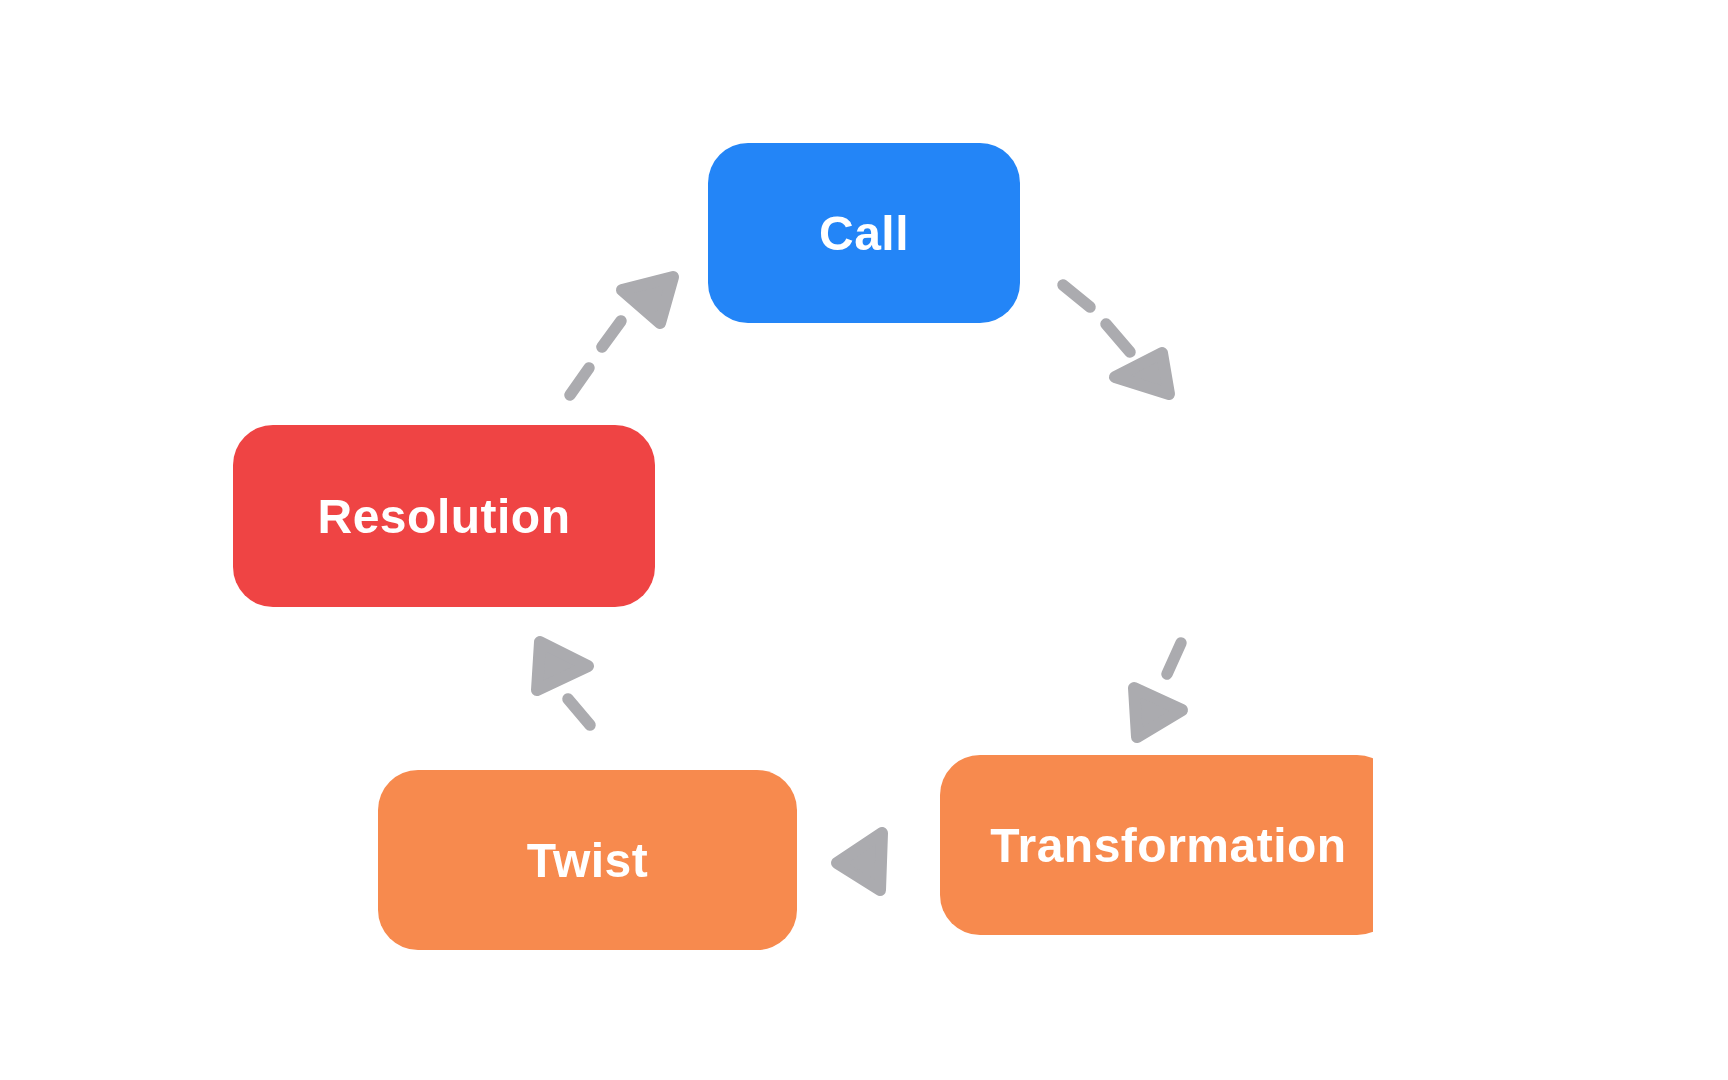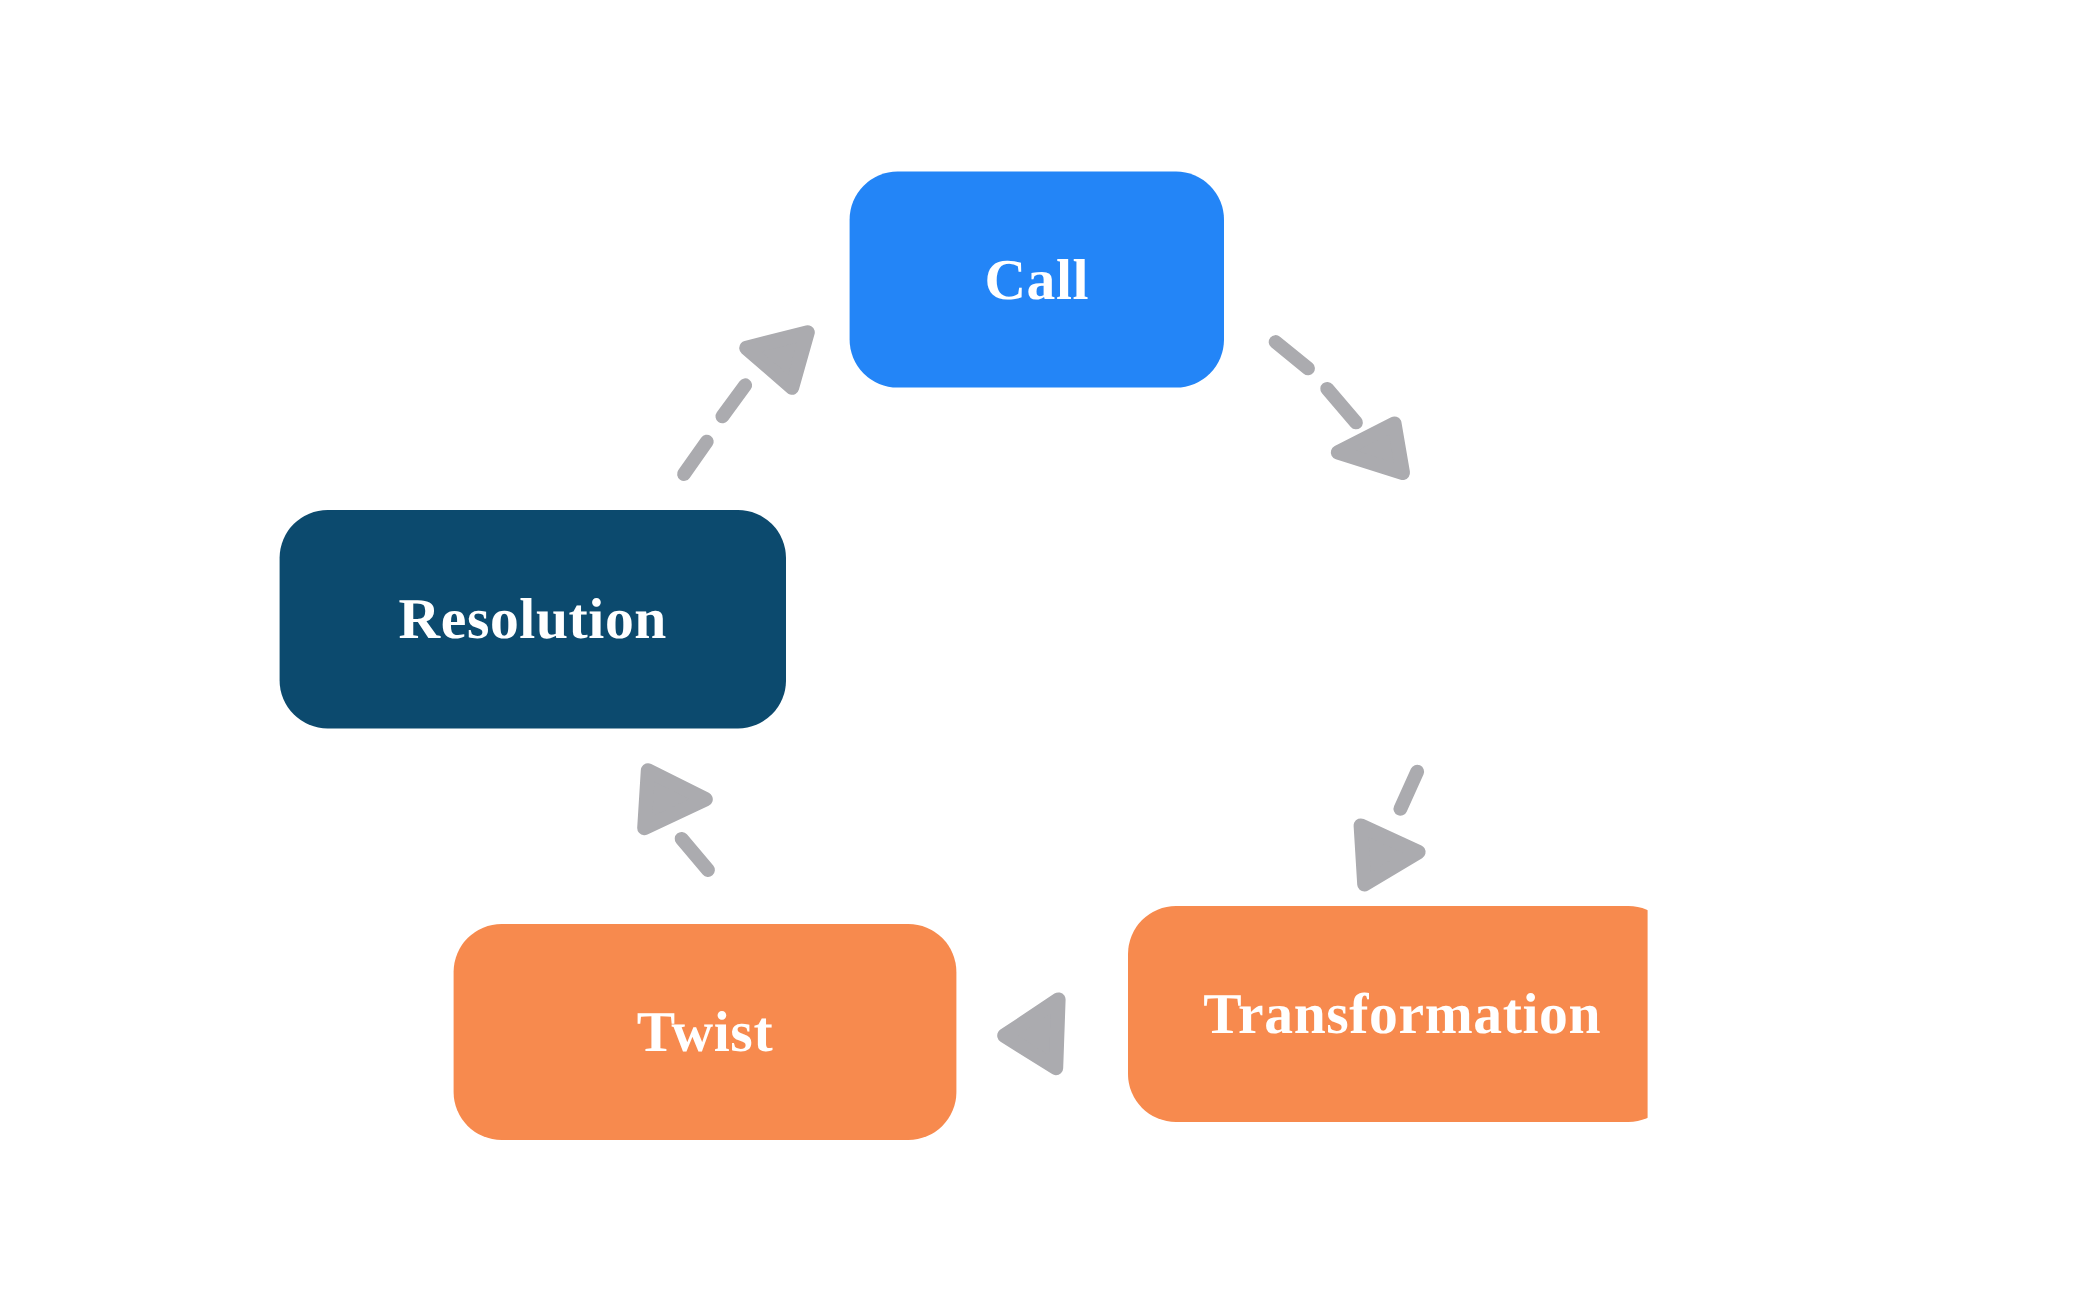--- a/index.html
+++ b/index.html
@@ -6,21 +6,21 @@
     margin: 0;
     padding: 0;
     background: #ffffff;
   }
   .canvas {
     position: relative;
     width: 1373px;
     height: 1080px;
     background: #ffffff;
     overflow: hidden;
-    font-family: Liberation Serif, serif;
+    font-family: Liberation Sans, sans-serif;
   }
   .arrow-layer {
     position: absolute;
     left: 0;
     top: 0;
     width: 1728px;
     height: 1080px;
   }
   .node {
     position: absolute;
@@ -73,17 +73,17 @@
 
 
   <div class="node" style="left: 928px; top: 755px; width: 457px; height: 180px; background: rgb(247, 138, 78); margin-left: 12px;">
     <span class="node-label">Transformation</span>
   </div>
 
   <div class="node" style="left: 378px; top: 757px; width: 419px; height: 180px; background: rgb(247, 138, 78); margin-top: 13px;">
     <span class="node-label">Twist</span>
   </div>
 
-  <div class="node" style="left: 233px; top: 425px; width: 422px; height: 182px; background: #0c4a6e;">
+  <div class="node" style="left: 233px; top: 425px; width: 422px; height: 182px; background: #ef4444;">
     <span class="node-label">Resolution</span>
   </div>
 
 </div>
 
 </body></html>

